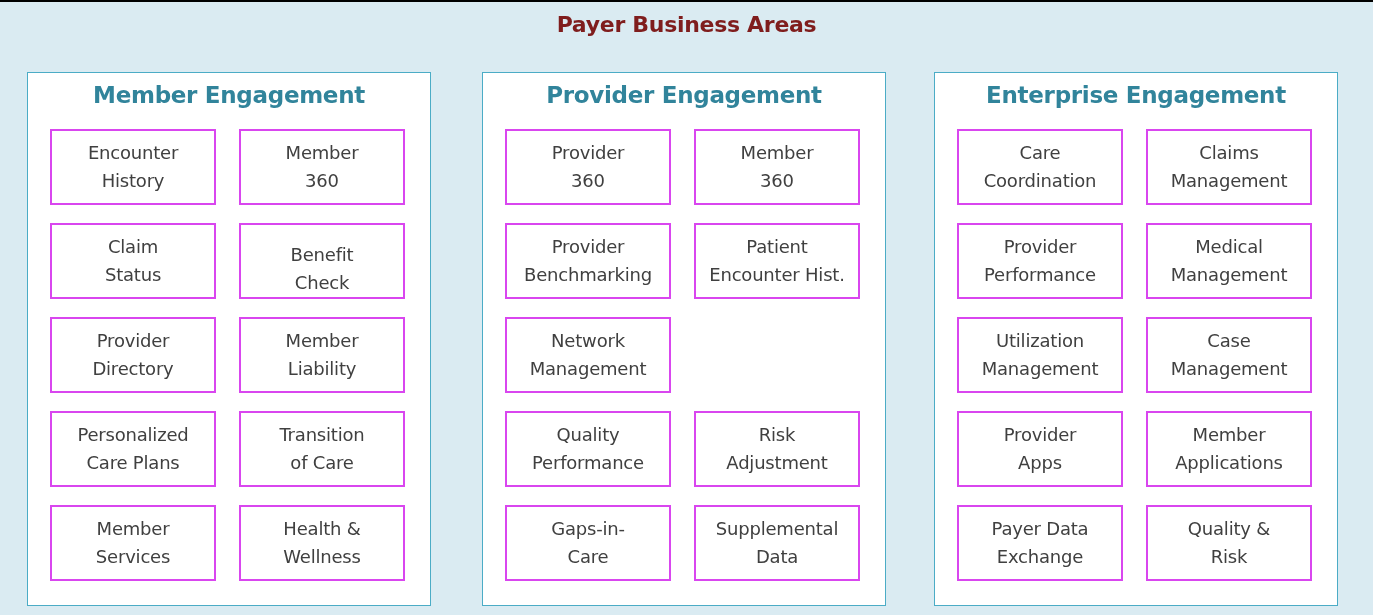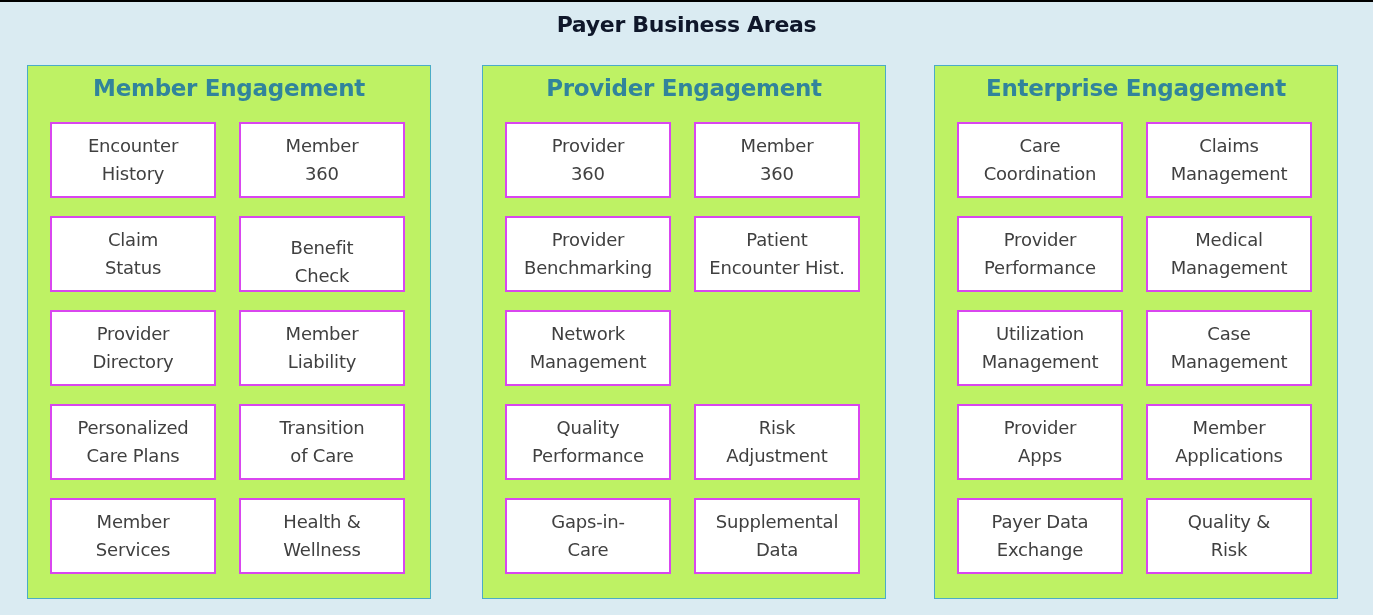--- a/index.html
+++ b/index.html
@@ -5,25 +5,25 @@
     html, body { margin: 0; padding: 0; }
     body {
       width: 1373px; height: 615px; overflow: hidden;
       background: #daebf2;
       font-family: "DejaVu Sans", "Liberation Sans", sans-serif;
       position: relative;
     }
     .top-rule { position: absolute; left: 0; top: 0; width: 1373px; height: 2px; background: #000; }
     .main-title {
       position: absolute; left: 0; top: 12px; width: 1373px; text-align: center;
-      font-size: 22px; font-weight: bold; color: #0f172a; letter-spacing: -0.3px;
+      font-size: 22px; font-weight: bold; color: #7f1d1d; letter-spacing: -0.3px;
     }
     .panel {
-      position: absolute; top: 65px; width: 404px; height: 534px;
-      background: #bef264; border: 1px solid #4bacc6; box-sizing: border-box;
+      position: absolute; top: 72px; width: 404px; height: 534px;
+      background: #ffffff; border: 1px solid #4bacc6; box-sizing: border-box;
     }
     .panel-title {
       position: absolute; left: 0; top: 9px; width: 100%; text-align: center;
       font-size: 23px; font-weight: bold; color: #31849b; letter-spacing: -0.3px;
     }
     .tile {
       position: absolute; width: 166px; height: 76px; box-sizing: border-box;
       border: 2px solid #d946ef; background: #fff;
       display: flex; align-items: center; justify-content: center; text-align: center;
       font-size: 18px; line-height: 28px; color: #404040; letter-spacing: -0.2px;

